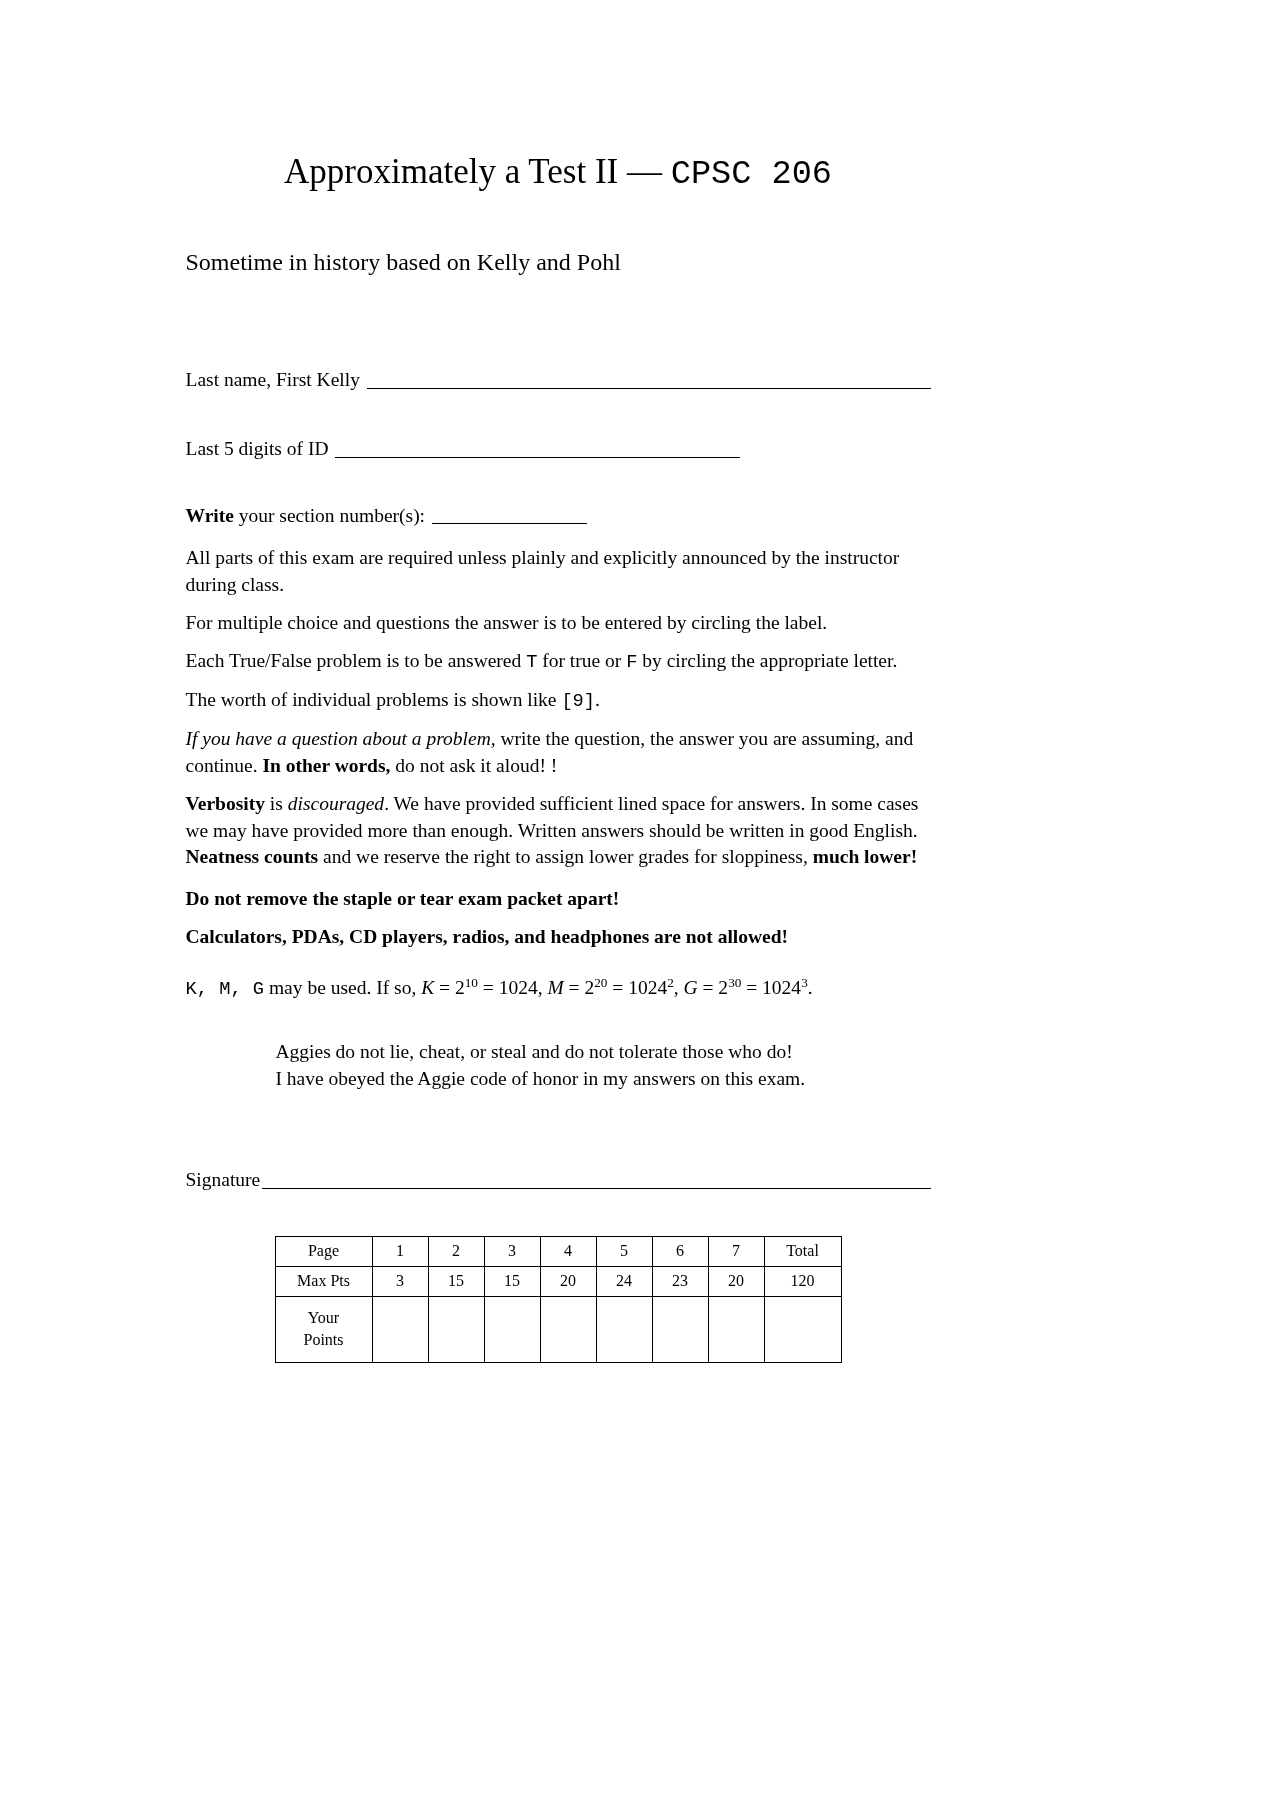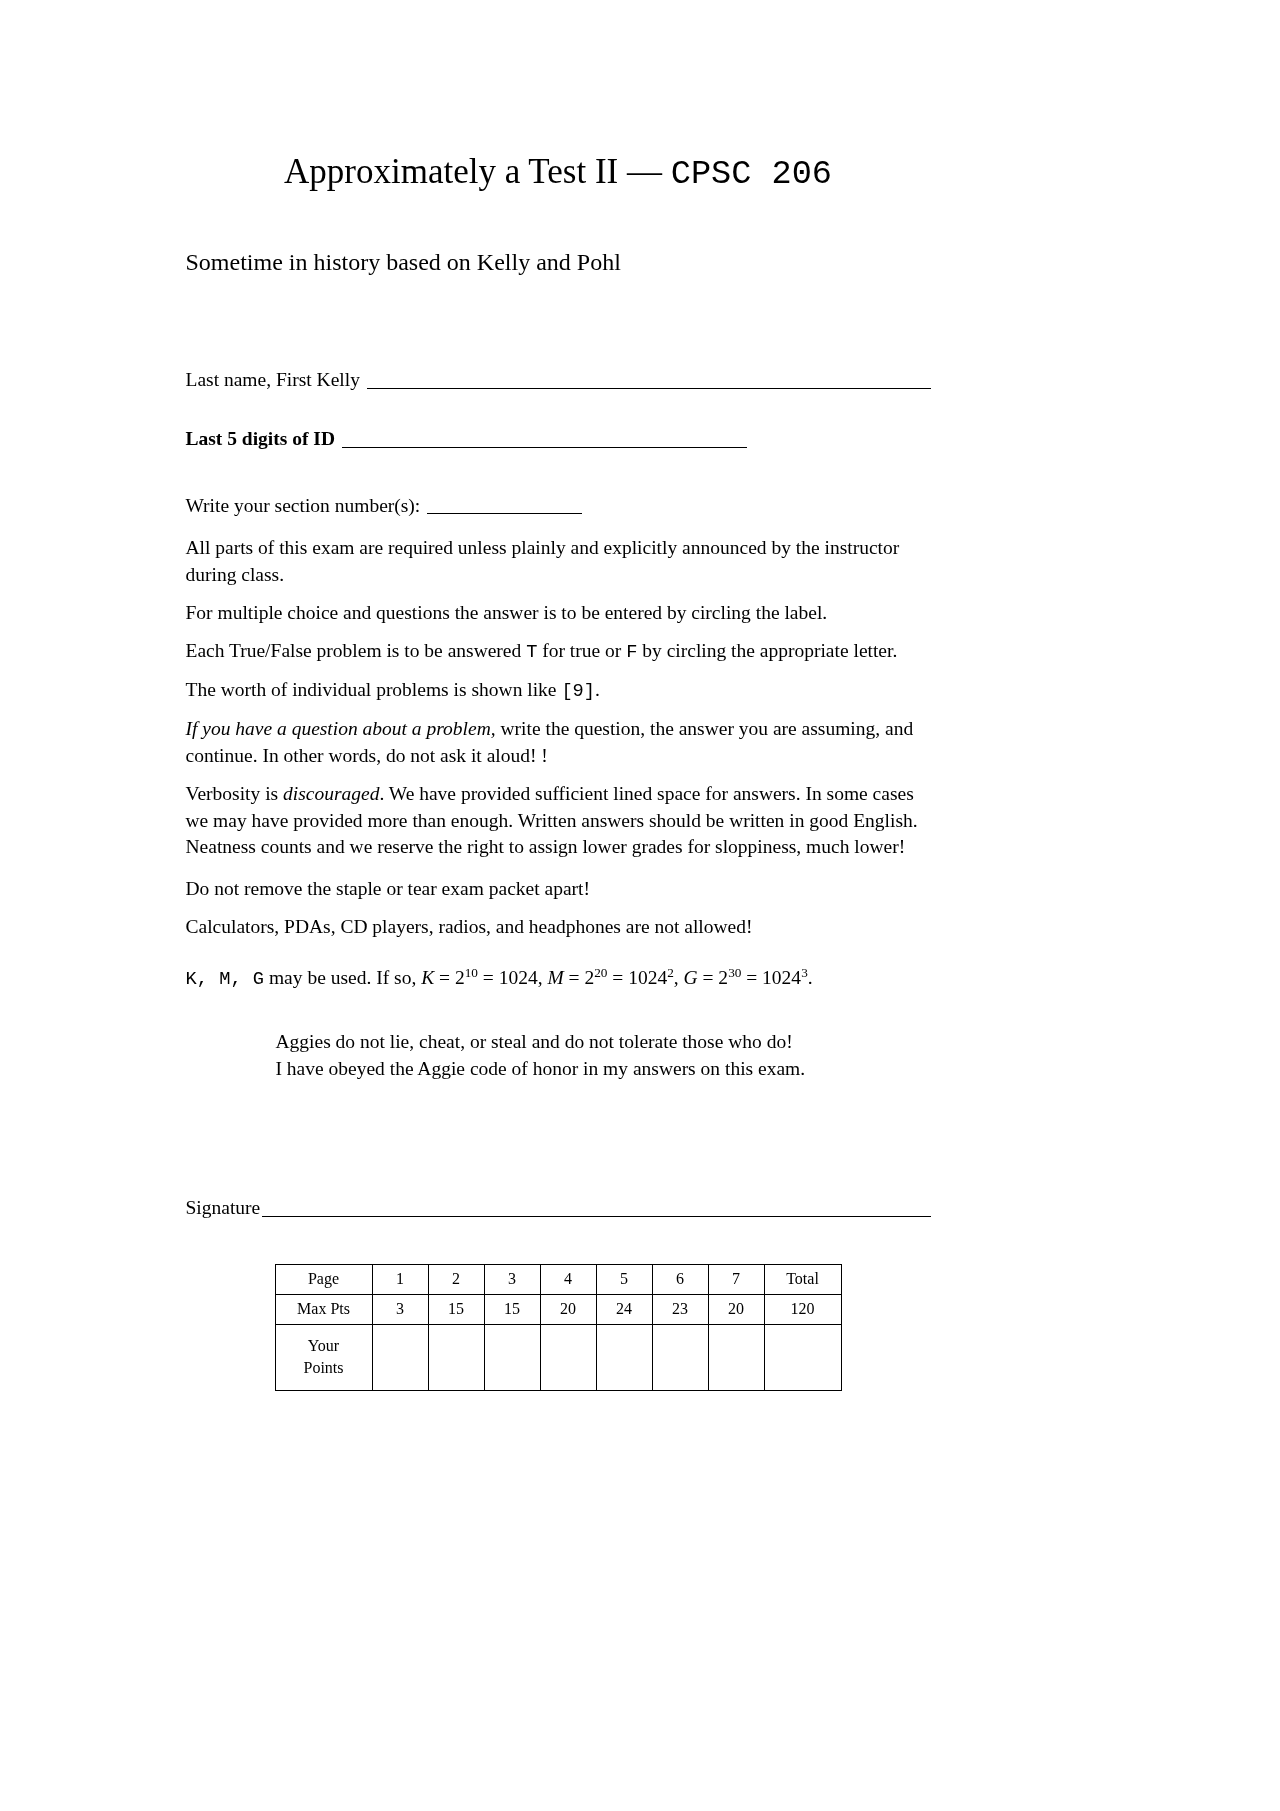--- a/index.html
+++ b/index.html
@@ -21,44 +21,44 @@
     font-weight: normal;
     line-height: 1.15;
   }
   .subtitle {
     text-align: left;
     font-size: 24px;
     font-weight: normal;
     margin-top: 52px;
   }
   .mono { font-family: "Liberation Mono", monospace; font-size: 0.96em; }
-  .b { font-weight: normal; }
+  .b { font-weight: bold; }
   .i { font-style: italic; }
   .mi { font-style: italic; }
   .sup { font-size: 68%; vertical-align: super; line-height: 0; }
   .fill-row { display: flex; align-items: flex-end; }
   .fill-row .label { white-space: nowrap; }
   .rule {
     border-bottom: 1.2px solid #000;
     margin-bottom: 5px;
     margin-left: 7px;
     display: inline-block;
   }
   .grow { flex: 1 1 auto; }
   .name-row    { margin-top: 88px; }
-  .id-row      { margin-top: 32px; font-weight: bold; }
+  .id-row      { margin-top: 42px; }
   .id-row .rule { flex: 0 0 405px; }
   .section-row { margin-top: 40px; }
   .section-row .rule { flex: 0 0 155px; }
   .para { margin-top: 11px; }
   .para-first { margin-top: 16px; }
   .para-staple { margin-top: 15px; }
   .para-kmg { margin-top: 24px; }
   .honor { margin-top: 36px; margin-left: 90px; }
-  .signature-row { margin-top: 112px; }
+  .signature-row { margin-top: 74px; }
   .signature-row .rule { margin-left: 2px; }
   .score-table-wrap { margin-top: 42px; display: flex; justify-content: center; }
   table.score {
     border-collapse: collapse;
     font-size: 16px;
   }
   table.score td {
     border: 1.2px solid #000;
     text-align: center;
     padding: 2px 6px;

